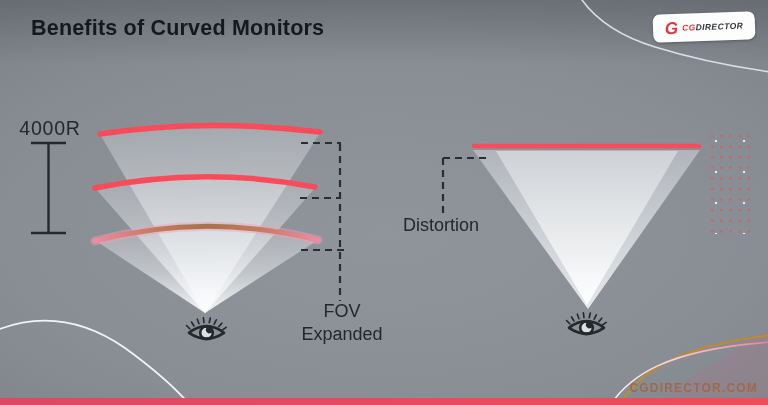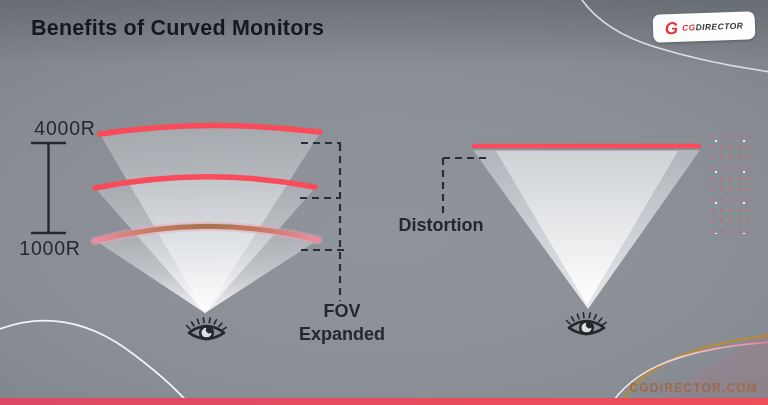--- a/index.html
+++ b/index.html
@@ -13,26 +13,25 @@
   .abs{position:absolute;}
   .page-title{
     left:31px;top:16px;font-size:21.5px;font-weight:700;color:#15181c;letter-spacing:.2px;
   }
   .section-label{font-size:18.5px;color:#24272c;letter-spacing:.3px;}
   #label-curved{left:30px;top:61px;}
   #label-flat{left:466px;top:61px;}
   .scale-label{
     font-size:19.5px;color:#26282c;letter-spacing:.8px;transform:translateX(-50%);
   }
-  #scale-top{left:50px;top:117px;margin-left:15px;}
+  #scale-top{left:50px;top:117px;}
   #scale-bottom{left:50px;top:237px;}
   .annotation{
     color:#24272c;font-size:18px;line-height:23px;text-align:center;transform:translateX(-50%);
     white-space:nowrap;
-    font-weight:bold;
   }
   .annotation span{display:block;}
   #annotation-fov{left:342px;top:300px;}
   #annotation-distortion{left:441px;top:214px;}
   .logo-pill{
     left:653px;top:13px;width:102px;height:28px;background:#fdfdfd;border-radius:7px;
     display:flex;align-items:center;justify-content:center;gap:3px;
     box-shadow:0 1px 3px rgba(20,22,26,.35);transform:rotate(-2deg);
   }
   .logo-g{
@@ -153,21 +152,20 @@
       <use href="#eyeShape" transform="translate(586,327)"></use>
     </g>
   </svg>
 
   <div class="abs dot-grid"></div>
 
   <div class="abs page-title">Benefits of Curved Monitors</div>
 
 
   <div class="abs scale-label" id="scale-top">4000R</div>
-  <div class="abs scale-label" id="scale-bottom">1000R</div>
 
   <div class="abs annotation" id="annotation-fov">
     <span>FOV</span>
     <span>Expanded</span>
   </div>
 
   <div class="abs annotation" id="annotation-distortion">
     <span>Distortion</span>
   </div>
 

